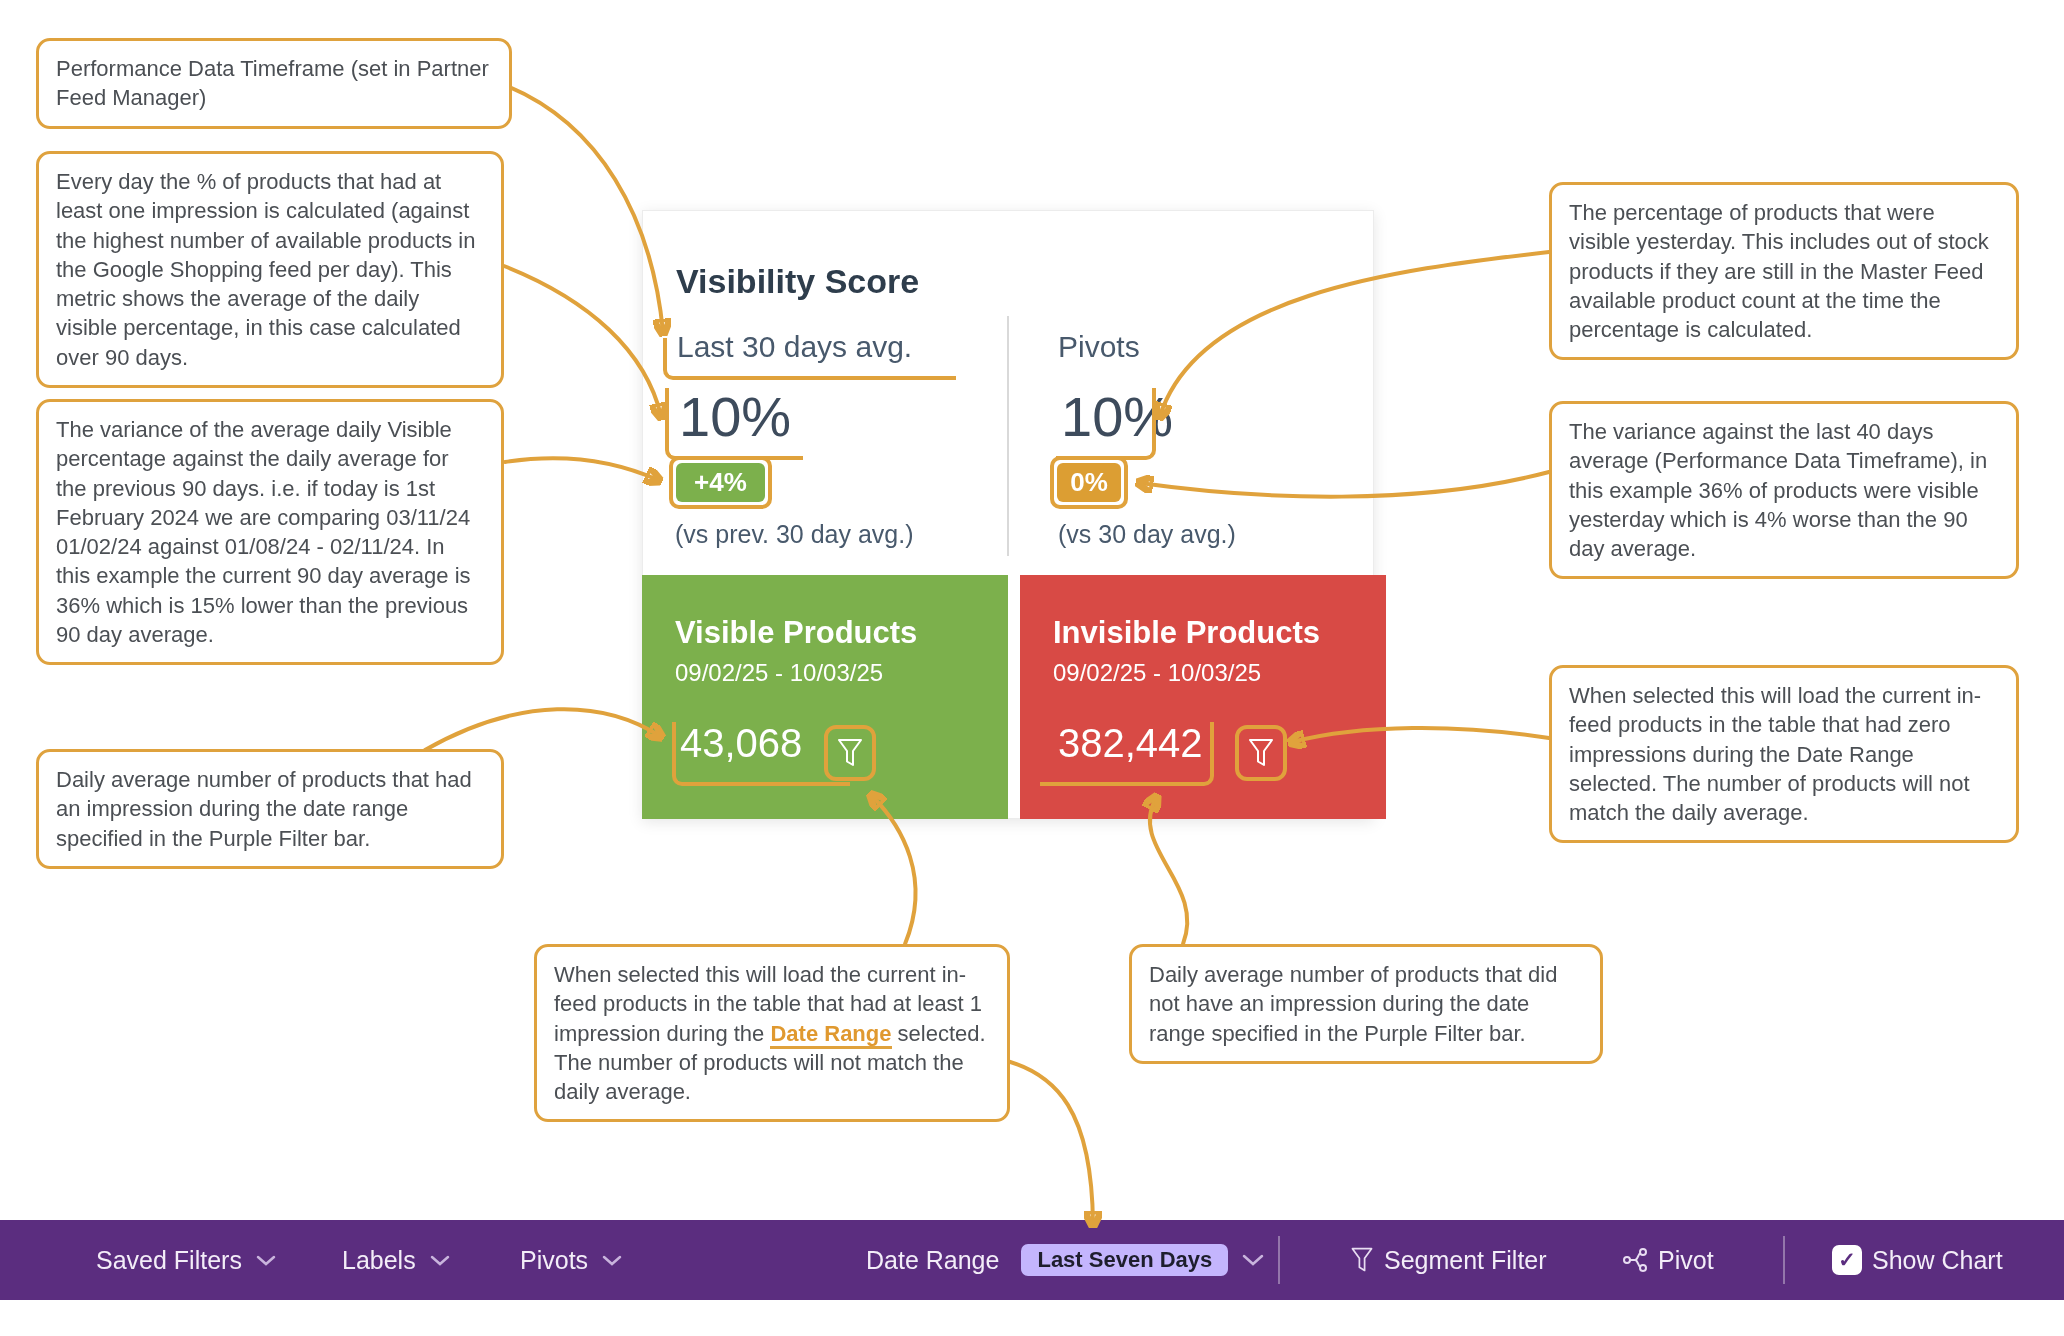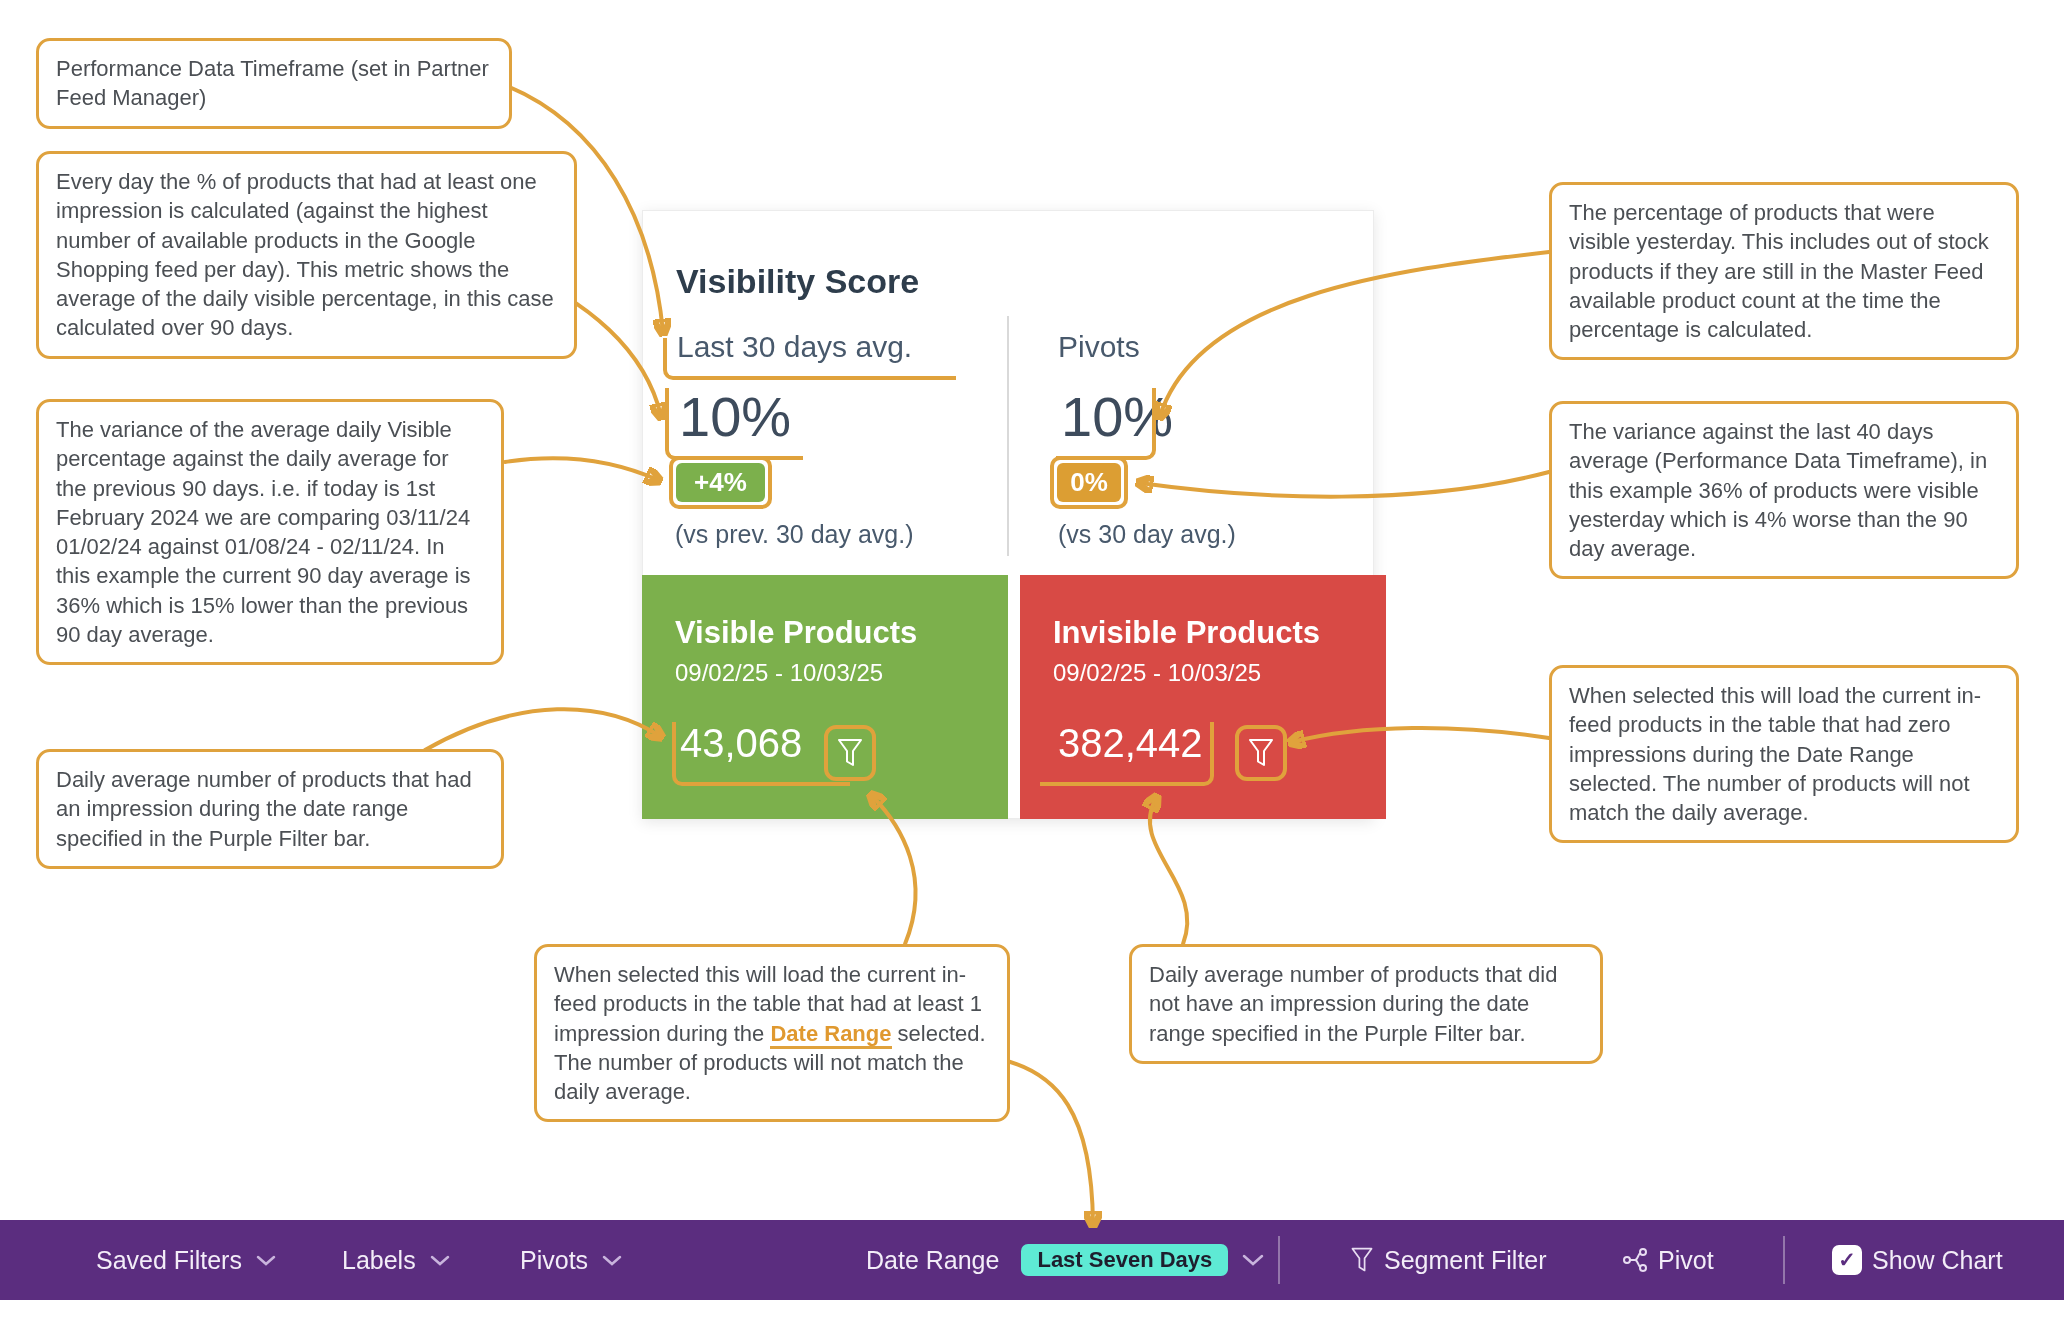--- a/index.html
+++ b/index.html
@@ -42,21 +42,21 @@
   .mark{position:absolute; z-index:6; pointer-events:none; box-sizing:border-box;}
   .bracket-lb{border-left:4px solid #e0a23c; border-bottom:4px solid #e0a23c; border-bottom-left-radius:10px;}
   .bracket-rb{border-right:4px solid #e0a23c; border-bottom:4px solid #e0a23c; border-bottom-right-radius:10px;}
   .outline-box{border:4px solid #e0a23c; border-radius:10px;}
 
   
   .filter-bar{position:absolute; left:0; top:1220px; width:2064px; height:80px; background:#5b2d7f; z-index:3;}
   .bar-item{position:absolute; top:0; height:80px; display:flex; align-items:center; gap:10px;
     color:#f3edf8; font-size:25px; cursor:pointer;}
   .bar-divider{position:absolute; top:16px; width:2px; height:48px; background:rgba(255,255,255,.35);}
-  .pill{background:#5eead4; color:#1e1e2d; font-weight:bold; font-size:22px; border-radius:7px;
+  .pill{background:#c4b5fd; color:#1e1e2d; font-weight:bold; font-size:22px; border-radius:7px;
     padding:3px 16px; cursor:pointer;}
   .checkbox{width:30px; height:30px; background:#fff; border-radius:7px; display:flex; align-items:center;
     justify-content:center; color:#5b2d7f; font-size:21px; font-weight:bold; cursor:pointer;}
   .chev{margin-left:4px;}
 </style>
 </head>
 <body>
 
 <svg id="arrows" width="2064" height="1336">
   <defs>
@@ -73,21 +73,21 @@
   <path d="M 1549 738 C 1458 724, 1362 724, 1292 742" marker-end="url(#ah)"></path>
   <path d="M 905 944 C 932 878, 902 826, 872 796" marker-end="url(#ah)"></path>
   <path d="M 1183 944 C 1206 884, 1128 848, 1156 798" marker-end="url(#ah)"></path>
   <path d="M 988 1057 C 1062 1068, 1092 1118, 1093 1224" marker-end="url(#ah)"></path>
 </svg>
 
 <div class="callout" style="left:36px; top:38px; width:476px;">
   <span>Performance Data Timeframe (set in Partner Feed Manager)</span>
 </div>
 
-<div class="callout" style="left:36px; top:151px; width:541px;">
+<div class="callout" style="left:36px; top:151px; width:468px;">
   <span>Every day the % of products that had at least one impression is calculated (against the highest number of available products in the Google Shopping feed per day). This metric shows the average of the daily visible percentage, in this case calculated over 90 days.</span>
 </div>
 
 <div class="callout" style="left:36px; top:399px; width:468px;">
   <span>The variance of the average daily Visible percentage against the daily average for the previous 90 days. i.e. if today is 1st February 2024 we are comparing 03/11/24 01/02/24 against 01/08/24 - 02/11/24. In this example the current 90 day average is 36% which is 15% lower than the previous 90 day average.</span>
 </div>
 
 <div class="callout" style="left:36px; top:749px; width:468px;">
   <span>Daily average number of products that had an impression during the date range specified in the Purple Filter bar.</span>
 </div>

